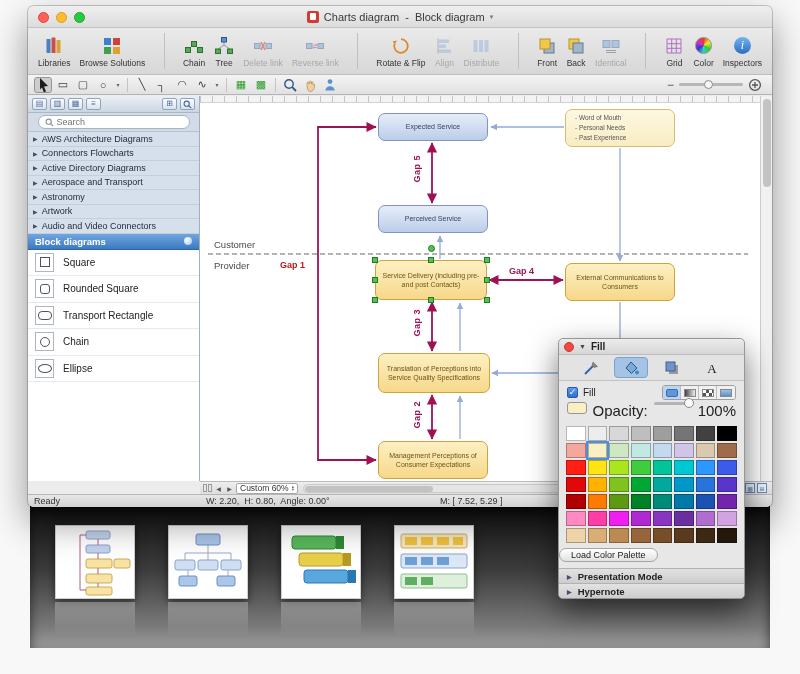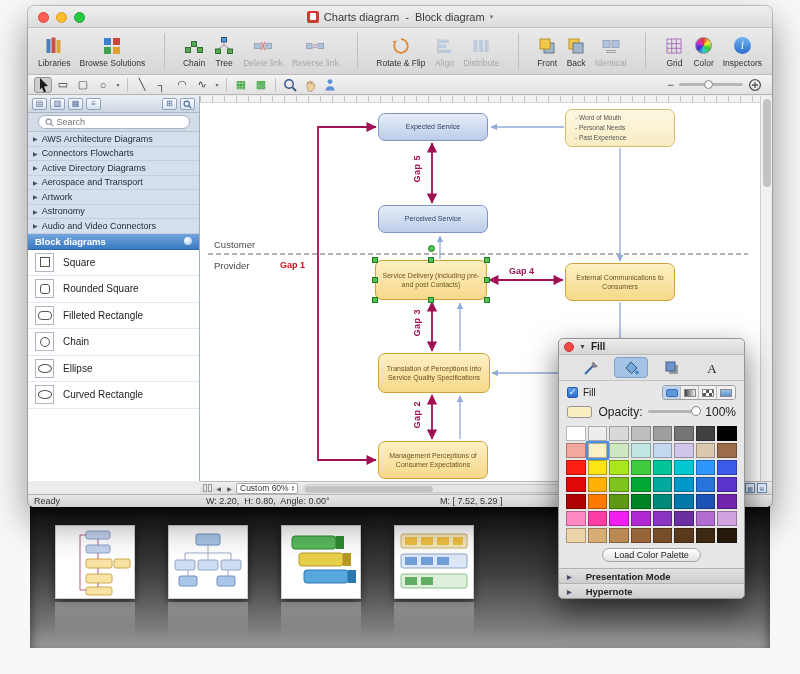--- a/index.html
+++ b/index.html
@@ -153,31 +153,31 @@
   .fill-lab{font-size:10px;color:#222}
   .seg{display:flex;margin-left:auto;border:1px solid #9f9f9f;border-radius:3px;overflow:hidden}
   .seg-cell{width:18px;height:13px;display:flex;align-items:center;justify-content:center;background:#f0f0f0;border-right:1px solid #bdbdbd}
   .seg-cell:last-child{border-right:none}
   .seg-cell.sel{background:#bcd4ef}
   .seg-solid{width:12px;height:8px;border-radius:2px;background:#5f97dd;border:1px solid #3a6cb0}
   .seg-grad{width:12px;height:8px;background:linear-gradient(90deg,#444,#eee);border:1px solid #888}
   .seg-check{width:12px;height:8px;border:1px solid #888;
     background:conic-gradient(#555 25%,#fff 0 50%,#555 0 75%,#fff 0);background-size:6px 6px}
   .seg-pic{width:12px;height:8px;border:1px solid #888;background:linear-gradient(#9cc4ec,#5d8fc8)}
-  .opacity-row{height:19px;display:flex;align-items:center;padding:0 8px;gap:6px;font-size:12px;color:#222}
+  .opacity-row{height:19px;display:flex;padding:0 8px;gap:6px;font-size:15px;color:#222}
   .color-well{width:26px;height:12px;border:1px solid #979797;border-radius:3px}
   .slider{width:52px;height:3px;background:#b5b5b5;border-radius:2px;position:relative}
   .slider-thumb{position:absolute;right:-2px;top:-4px;width:10px;height:10px;background:#fafafa;border:1px solid #8a8a8a;border-radius:50%}
   .palette{display:grid;grid-template-columns:repeat(8,1fr);gap:2px;padding:5px 7px 3px}
   .swatch{height:15px;border:1px solid rgba(0,0,0,.28)}
   .swatch.selected{outline:2px solid #4a90e2}
-  .load-row{display:flex;justify-content:center;padding:2px 0 6px}
+  .load-row{display:flex;justify-content:flex-start;padding:2px 0 6px}
   .load-btn{font-size:9px;color:#222;background:linear-gradient(#ffffff,#e1e1e1);border:1px solid #a5a5a5;
     border-radius:8px;padding:1px 11px;font-family:"Liberation Sans",sans-serif}
-  .insp-section{height:15px;display:flex;align-items:center;gap:14px;padding:0 8px;
+  .insp-section{height:15px;display:flex;align-items:center;gap:6px;padding:0 8px;
     background:linear-gradient(#e2e2e2,#cdcdcd);border-top:1px solid #b2b2b2;font-size:9.5px;font-weight:bold;color:#222}
   .insp-section:last-child{border-radius:0 0 4px 4px}
 </style>
 </head>
 <body>
 
 <div class="stage">
 
   <div class="shelf">
     <div class="thumb" style="left:25px">
@@ -500,25 +500,25 @@
             <div class="cat-row">
               <span class="tri">▶</span>
               <span class="cat-label">Active Directory Diagrams</span>
             </div>
             <div class="cat-row">
               <span class="tri">▶</span>
               <span class="cat-label">Aerospace and Transport</span>
             </div>
             <div class="cat-row">
               <span class="tri">▶</span>
-              <span class="cat-label">Artwork</span>
+              <span class="cat-label">Astronomy</span>
             </div>
             <div class="cat-row">
               <span class="tri">▶</span>
-              <span class="cat-label">Astronomy</span>
+              <span class="cat-label">Artwork</span>
             </div>
             <div class="cat-row">
               <span class="tri">▶</span>
               <span class="cat-label">Audio and Video Connectors</span>
             </div>
           </div>
         <div class="selected-cat">
           <span>Block diagrams</span>
           <span class="sel-dot"></span>
         </div>
@@ -532,39 +532,33 @@
             <div class="shape-row">
               <span class="shape-box">
                 <span class="g g-round-square"></span>
               </span>
               <span class="shape-label">Rounded Square</span>
             </div>
             <div class="shape-row">
               <span class="shape-box">
                 <span class="g g-fillet-rect"></span>
               </span>
-              <span class="shape-label">Filleted Rectangle</span>
+              <span class="shape-label">Transport Rectangle</span>
             </div>
             <div class="shape-row">
               <span class="shape-box">
                 <span class="g g-circle"></span>
               </span>
               <span class="shape-label">Chain</span>
             </div>
             <div class="shape-row">
               <span class="shape-box">
                 <span class="g g-ellipse"></span>
               </span>
               <span class="shape-label">Ellipse</span>
-            </div>
-            <div class="shape-row">
-              <span class="shape-box">
-                <span class="g g-curved-rect"></span>
-              </span>
-              <span class="shape-label">Curved Rectangle</span>
             </div>
           </div>
       </div>
 
       <div class="canvas-wrap">
         <div class="ruler-h"></div>
 
         <svg class="connectors" width="560" height="385" viewBox="0 0 560 385">
           <defs>
             <marker id="mM" viewBox="0 0 8 8" refX="6.5" refY="4" markerWidth="6.5" markerHeight="6.5" orient="auto">

